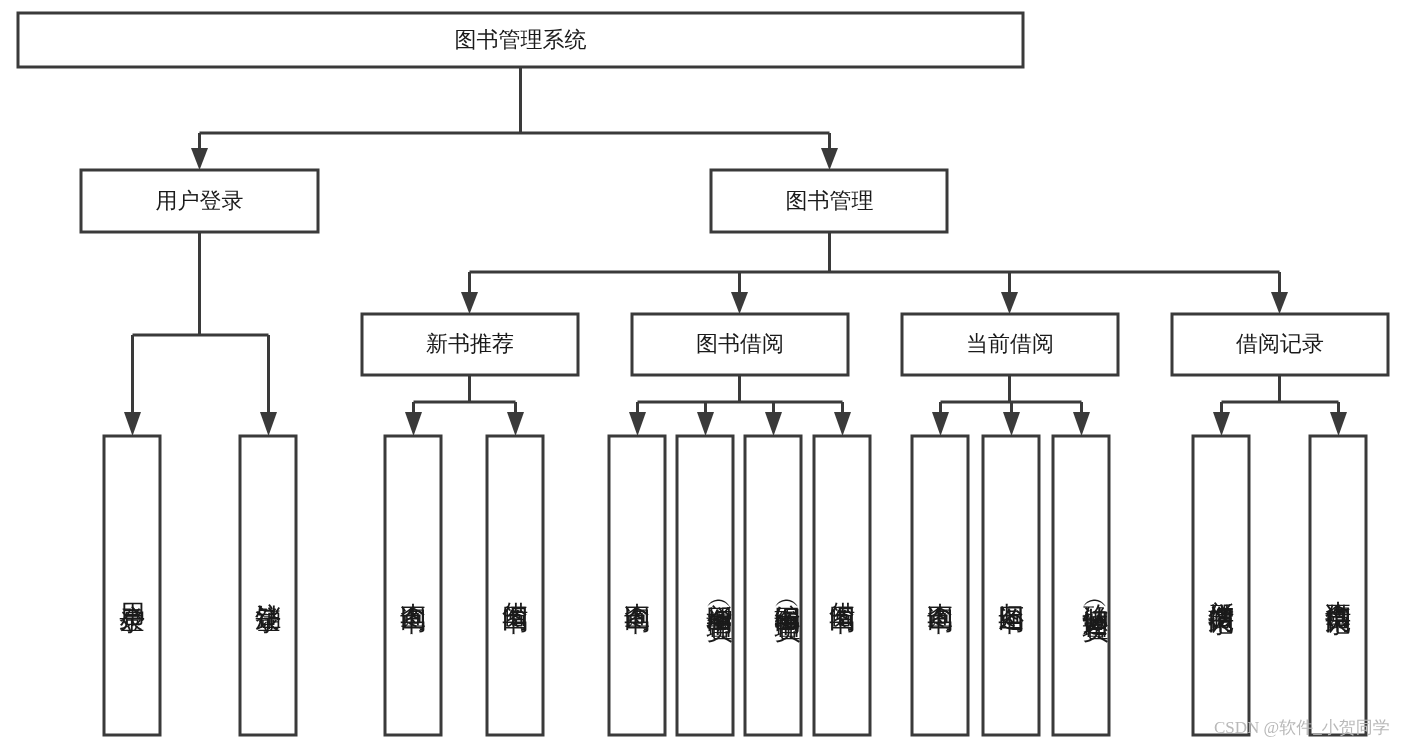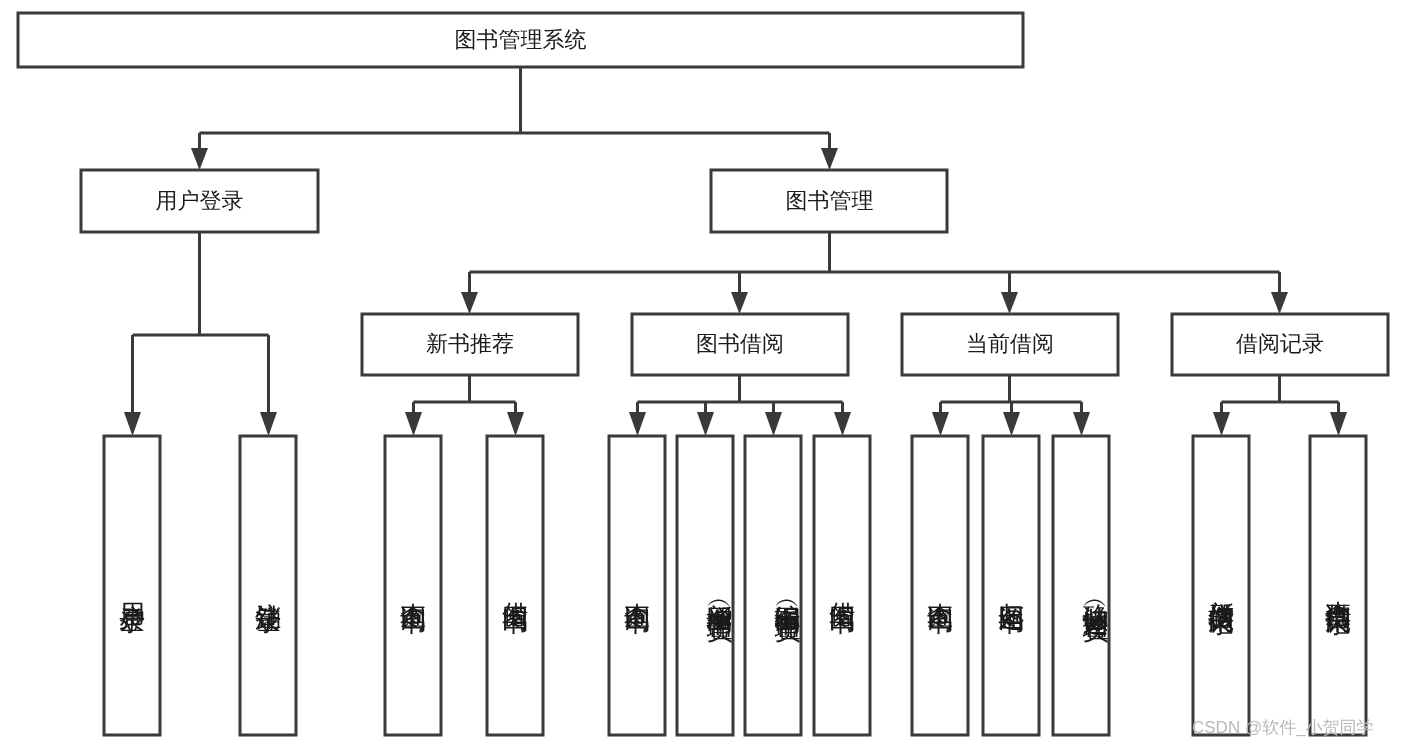--- a/index.html
+++ b/index.html
@@ -62,24 +62,25 @@
     align-items: center;
     justify-content: center;
     text-align: center;
     white-space: nowrap;
     pointer-events: none;
   }
   .watermark {
     position: absolute;
     left: 1192px;
     top: 716px;
-    font-family: Liberation Sans, sans-serif;
+    font-family: Liberation Serif, serif;
     font-size: 17px;
     color: #b9b9b9;
     white-space: nowrap;
+    padding-left: 22px;
   }
 </style>
 </head>
 <body>
 
 <div id="diagram-root">
 
   <svg class="canvas" viewBox="0 0 1405 747">
 
     <g>

